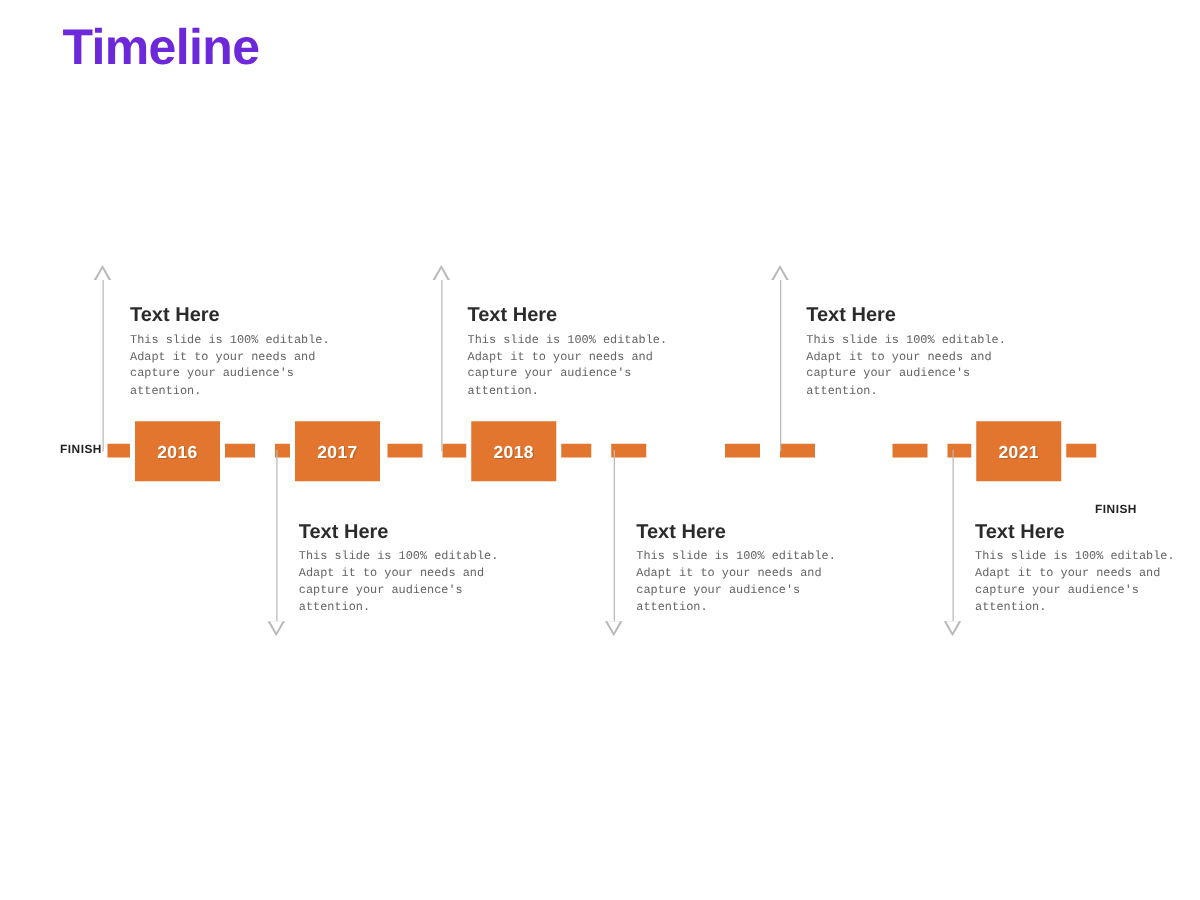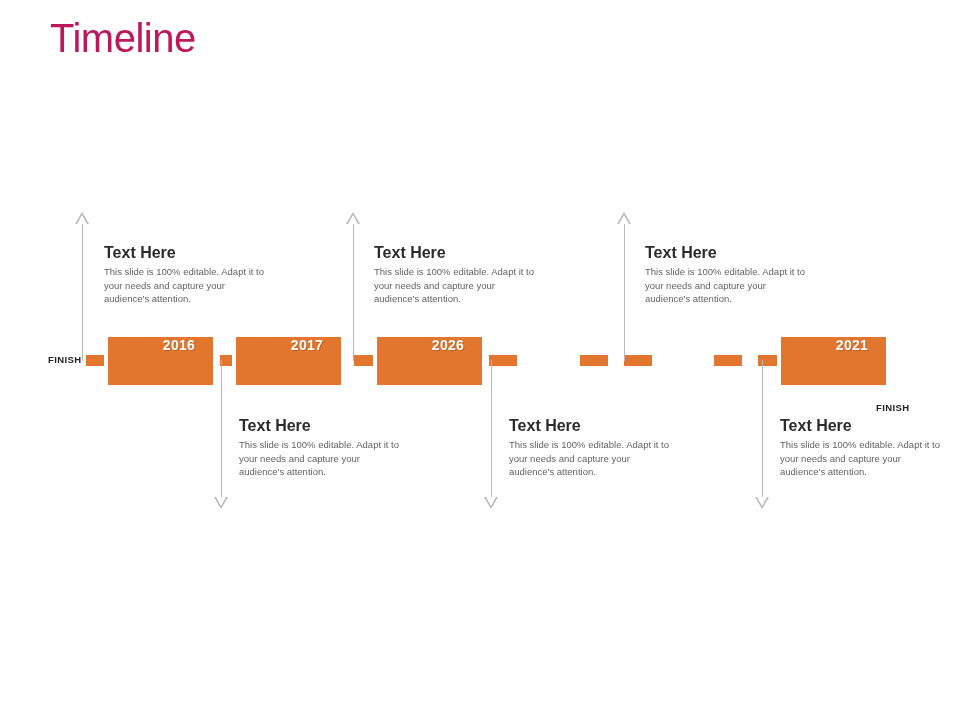--- a/index.html
+++ b/index.html
@@ -15,22 +15,22 @@
     font-family: "Liberation Sans", sans-serif;
     -webkit-font-smoothing: antialiased;
   }
 
   
   .slide-title {
     position: absolute;
     left: 50px;
     top: 12px;
     font-size: 40px;
-    font-weight: normal;
-    color: #be185d;
+    font-weight: bold;
+    color: #6d28d9;
     letter-spacing: -0.5px;
     line-height: 52px;
     white-space: nowrap;
   }
 
   
   .timeline-wrap {
     position: absolute;
     left: 0;
     top: 0;
@@ -61,22 +61,22 @@
 
   
   .year-box {
     position: absolute;
     width: 68px;
     height: 48px;
     top: 337px;
     background: #e2762e;
     box-shadow: 0 0 0 4px #ffffff;
     display: flex;
+    align-items: center;
     justify-content: center;
-    padding-left: 37px;
   }
   .year-box .year-text {
     font-size: 14px;
     font-weight: bold;
     color: #ffffff;
     letter-spacing: 0.3px;
     text-shadow: 1px 1px 0 rgba(120,60,20,0.35);
     line-height: 16px;
   }
 
@@ -136,20 +136,21 @@
     font-weight: bold;
     color: #2b2b2b;
     line-height: 14px;
     margin-bottom: 5px;
     white-space: nowrap;
   }
   .text-block .tb-body {
     font-size: 9.5px;
     color: #636363;
     line-height: 13.5px;
+    font-family: Liberation Mono, monospace;
   }
 </style>
 </head>
 <body>
 
 <div class="slide-title">Timeline</div>
 
 <div class="timeline-wrap">
 
   <div class="axis-label start">FINISH</div>
@@ -168,21 +169,21 @@
   <div class="rail-dash" style="left:758px; width:28px;"></div>
   <div class="rail-dash" style="left:849px; width:28px;"></div>
 
   <div class="year-box" style="left:108px;">
     <span class="year-text">2016</span>
   </div>
   <div class="year-box" style="left:236px;">
     <span class="year-text">2017</span>
   </div>
   <div class="year-box" style="left:377px;">
-    <span class="year-text">2026</span>
+    <span class="year-text">2018</span>
   </div>
   <div class="year-box" style="left:781px;">
     <span class="year-text">2021</span>
   </div>
 
   <div class="stem" style="left:82px;  top:224px; height:137px;"></div>
   <div class="arrow-head up" style="left:75px; top:212px;"></div>
 
   <div class="stem" style="left:353px; top:224px; height:137px;"></div>
   <div class="arrow-head up" style="left:346px; top:212px;"></div>

